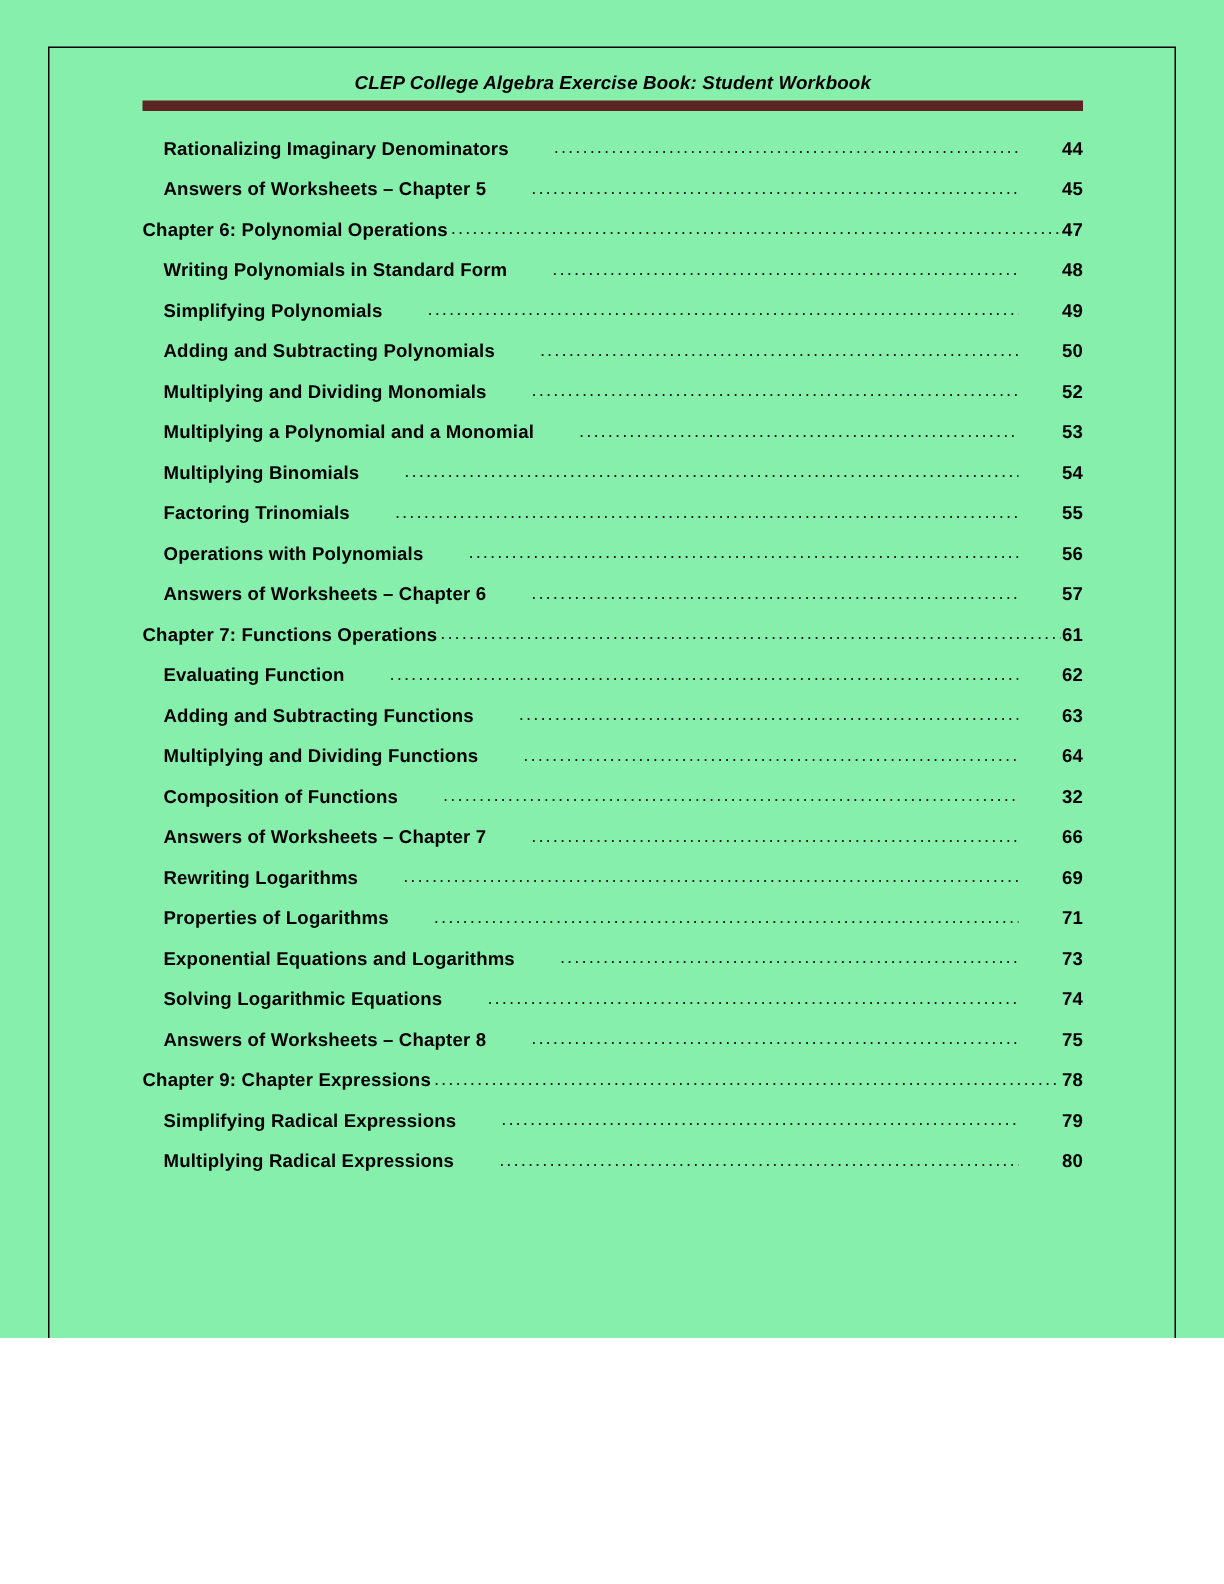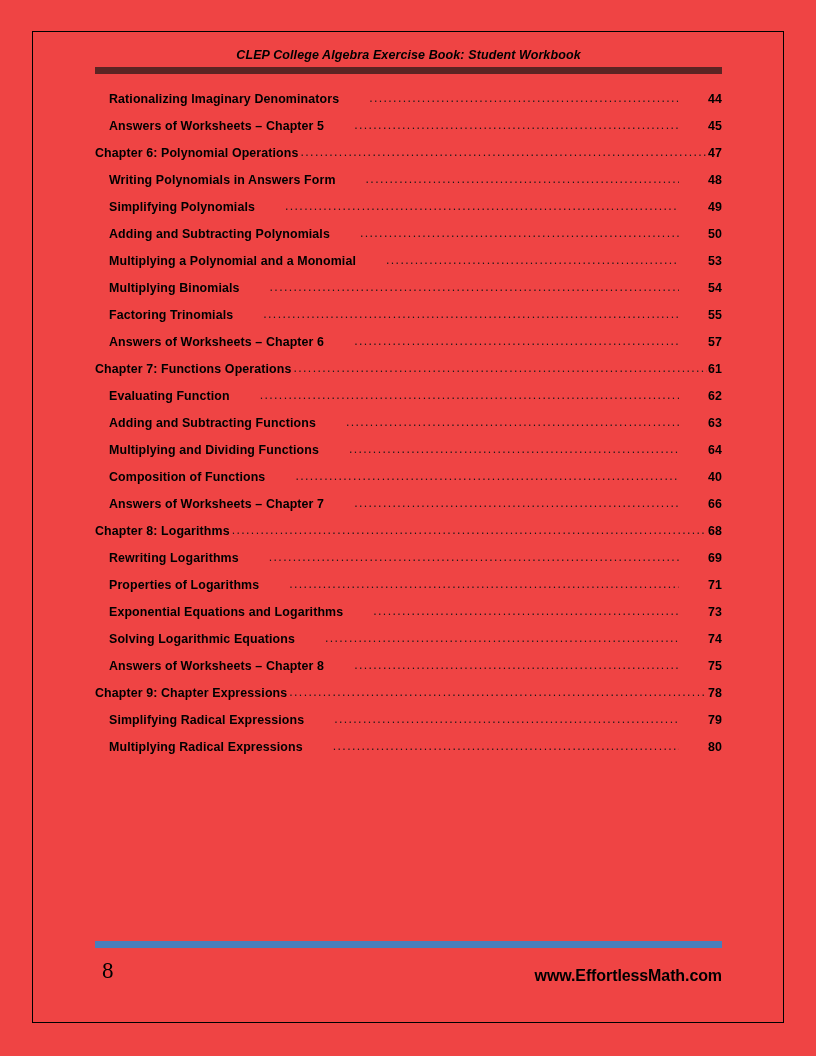--- a/index.html
+++ b/index.html
@@ -11,22 +11,22 @@
     width: 816px;
     height: 1056px;
     font-family: "Liberation Sans", sans-serif;
     -webkit-font-smoothing: antialiased;
   }
 
   .page-sheet {
     position: absolute;
     left: 0; top: 0;
     width: 816px;
-    height: 1056px;
-    background: #ef4444;
+    height: 892px;
+    background: #86efac;
     overflow: hidden;
   }
 
   
   .page-border {
     position: absolute;
     left: 32px;
     top: 31px;
     width: 752px;
     height: 992px;
@@ -173,48 +173,58 @@
         <span class="toc-title">Answers of Worksheets – Chapter 5</span>
         <span class="toc-dots"></span>
         <span class="toc-page">45</span>
       </div>
       <div class="toc-entry level-chapter">
         <span class="toc-title">Chapter 6: Polynomial Operations</span>
         <span class="toc-dots"></span>
         <span class="toc-page">47</span>
       </div>
       <div class="toc-entry level-section">
-        <span class="toc-title">Writing Polynomials in Answers Form</span>
+        <span class="toc-title">Writing Polynomials in Standard Form</span>
         <span class="toc-dots"></span>
         <span class="toc-page">48</span>
       </div>
       <div class="toc-entry level-section">
         <span class="toc-title">Simplifying Polynomials</span>
         <span class="toc-dots"></span>
         <span class="toc-page">49</span>
       </div>
       <div class="toc-entry level-section">
         <span class="toc-title">Adding and Subtracting Polynomials</span>
         <span class="toc-dots"></span>
         <span class="toc-page">50</span>
       </div>
       <div class="toc-entry level-section">
+        <span class="toc-title">Multiplying and Dividing Monomials</span>
+        <span class="toc-dots"></span>
+        <span class="toc-page">52</span>
+      </div>
+      <div class="toc-entry level-section">
         <span class="toc-title">Multiplying a Polynomial and a Monomial</span>
         <span class="toc-dots"></span>
         <span class="toc-page">53</span>
       </div>
       <div class="toc-entry level-section">
         <span class="toc-title">Multiplying Binomials</span>
         <span class="toc-dots"></span>
         <span class="toc-page">54</span>
       </div>
       <div class="toc-entry level-section">
         <span class="toc-title">Factoring Trinomials</span>
         <span class="toc-dots"></span>
         <span class="toc-page">55</span>
+      </div>
+      <div class="toc-entry level-section">
+        <span class="toc-title">Operations with Polynomials</span>
+        <span class="toc-dots"></span>
+        <span class="toc-page">56</span>
       </div>
       <div class="toc-entry level-section">
         <span class="toc-title">Answers of Worksheets – Chapter 6</span>
         <span class="toc-dots"></span>
         <span class="toc-page">57</span>
       </div>
       <div class="toc-entry level-chapter">
         <span class="toc-title">Chapter 7: Functions Operations</span>
         <span class="toc-dots"></span>
         <span class="toc-page">61</span>
@@ -230,31 +240,26 @@
         <span class="toc-page">63</span>
       </div>
       <div class="toc-entry level-section">
         <span class="toc-title">Multiplying and Dividing Functions</span>
         <span class="toc-dots"></span>
         <span class="toc-page">64</span>
       </div>
       <div class="toc-entry level-section">
         <span class="toc-title">Composition of Functions</span>
         <span class="toc-dots"></span>
-        <span class="toc-page">40</span>
+        <span class="toc-page">32</span>
       </div>
       <div class="toc-entry level-section">
         <span class="toc-title">Answers of Worksheets – Chapter 7</span>
         <span class="toc-dots"></span>
         <span class="toc-page">66</span>
-      </div>
-      <div class="toc-entry level-chapter">
-        <span class="toc-title">Chapter 8: Logarithms</span>
-        <span class="toc-dots"></span>
-        <span class="toc-page">68</span>
       </div>
       <div class="toc-entry level-section">
         <span class="toc-title">Rewriting Logarithms</span>
         <span class="toc-dots"></span>
         <span class="toc-page">69</span>
       </div>
       <div class="toc-entry level-section">
         <span class="toc-title">Properties of Logarithms</span>
         <span class="toc-dots"></span>
         <span class="toc-page">71</span>

